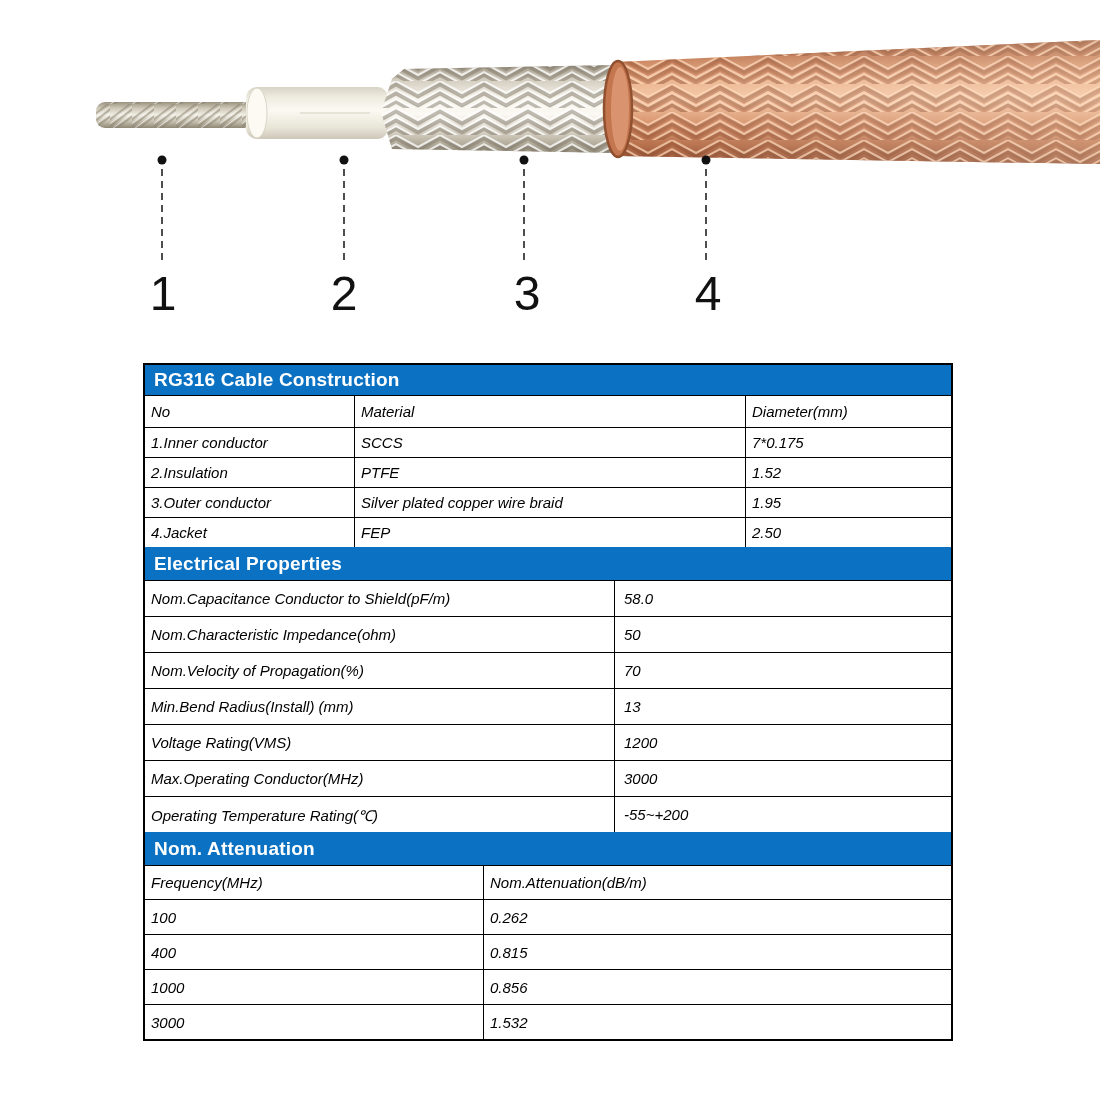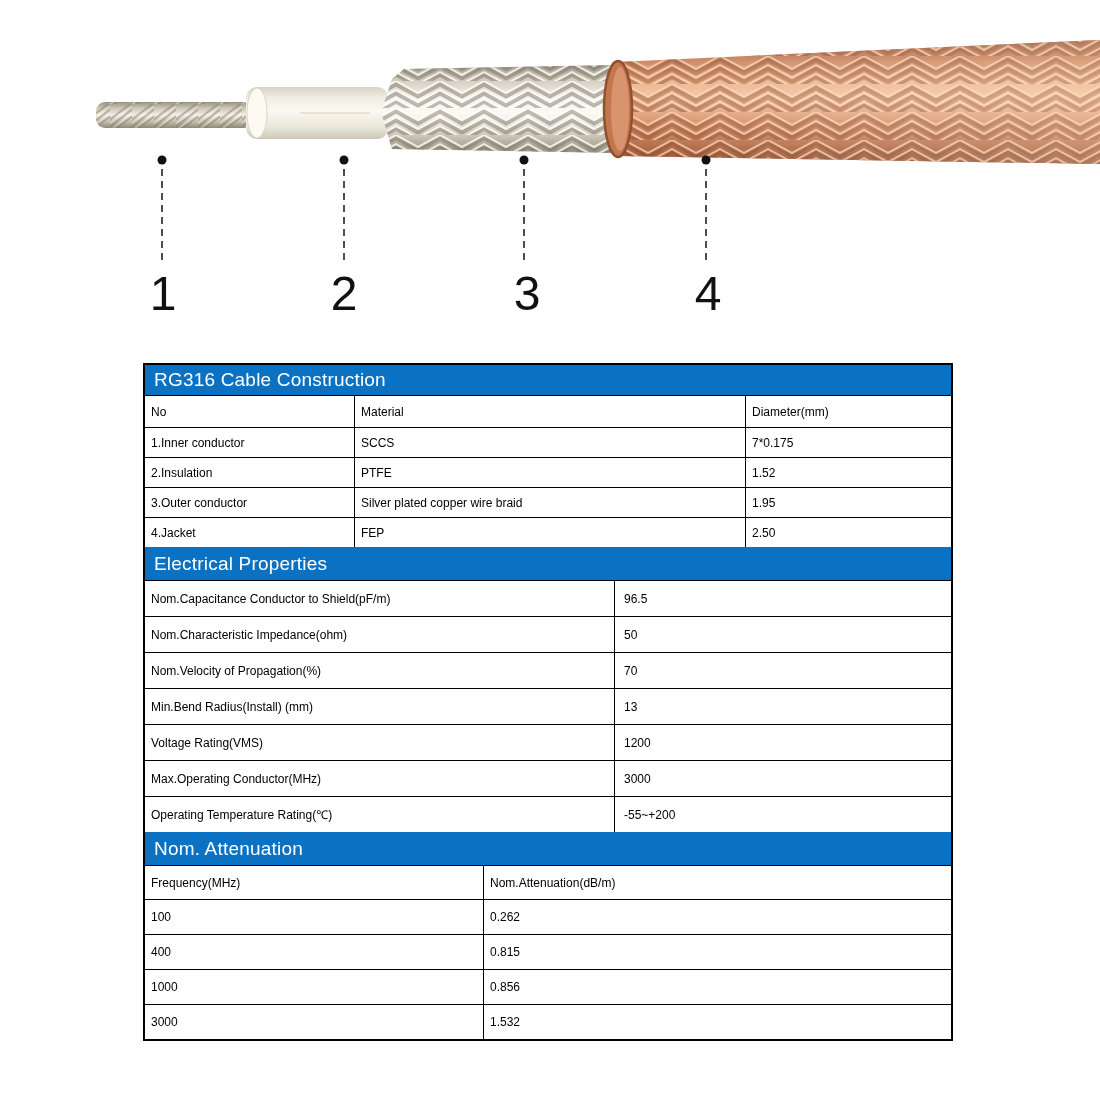--- a/index.html
+++ b/index.html
@@ -3,27 +3,27 @@
 <meta charset="utf-8">
 <style>
   html,body{margin:0;padding:0;background:#fff;}
   .page{position:relative;width:1100px;height:1100px;background:#fff;overflow:hidden;
         font-family:"Liberation Sans", sans-serif;color:#000;}
   .figure{position:absolute;left:0;top:0;width:1100px;height:340px;}
   
   .spec{position:absolute;left:143px;top:363px;width:810px;border:2px solid #000;
         background:#fff;box-sizing:border-box;}
   .bar{box-sizing:border-box;display:flex;align-items:center;background:#0b71c2;
-       color:#fff;font-weight:normal;font-size:19px;padding-left:9px;letter-spacing:.2px;}
+       color:#fff;font-weight:bold;font-size:19px;padding-left:9px;letter-spacing:.2px;}
   .bar.h30{height:30px}.bar.h32{height:33px}
   .row{display:flex;box-sizing:border-box;border-top:1px solid #000;}
   .spec > .bar + .row, .spec > .row + .row{border-top:1px solid #000;}
   .spec > :first-child{border-top:none;}
   .c{box-sizing:border-box;display:flex;align-items:center;padding-left:6px;
-     font-size:12px;overflow:hidden;white-space:nowrap;}
+     font-size:15px;overflow:hidden;white-space:nowrap;font-style:italic;}
   .c + .c{border-left:1px solid #000;}
   .r30{height:30px}.r32{height:32px}.r34{height:34px}.r35{height:35px}.r36{height:36px}
   
   .con .c1{width:209px}.con .c2{width:391px}.con .c3{flex:1}
   
   .ele .c1{width:469px}.ele .c2{flex:1;padding-left:9px}
   
   .att .c1{width:338px}.att .c2{flex:1}
   .att .hpad{}
 </style>
@@ -155,21 +155,21 @@
     </div>
     <div class="row con r30">
       <div class="c c1">4.Jacket</div>
       <div class="c c2">FEP</div>
       <div class="c c3">2.50</div>
     </div>
 
     <div class="bar h32">Electrical Properties</div>
     <div class="row ele r36">
       <div class="c c1">Nom.Capacitance Conductor to Shield(pF/m)</div>
-      <div class="c c2">96.5</div>
+      <div class="c c2">58.0</div>
     </div>
     <div class="row ele r36">
       <div class="c c1">Nom.Characteristic Impedance(ohm)</div>
       <div class="c c2">50</div>
     </div>
     <div class="row ele r36">
       <div class="c c1">Nom.Velocity of Propagation(%)</div>
       <div class="c c2">70</div>
     </div>
     <div class="row ele r36">

